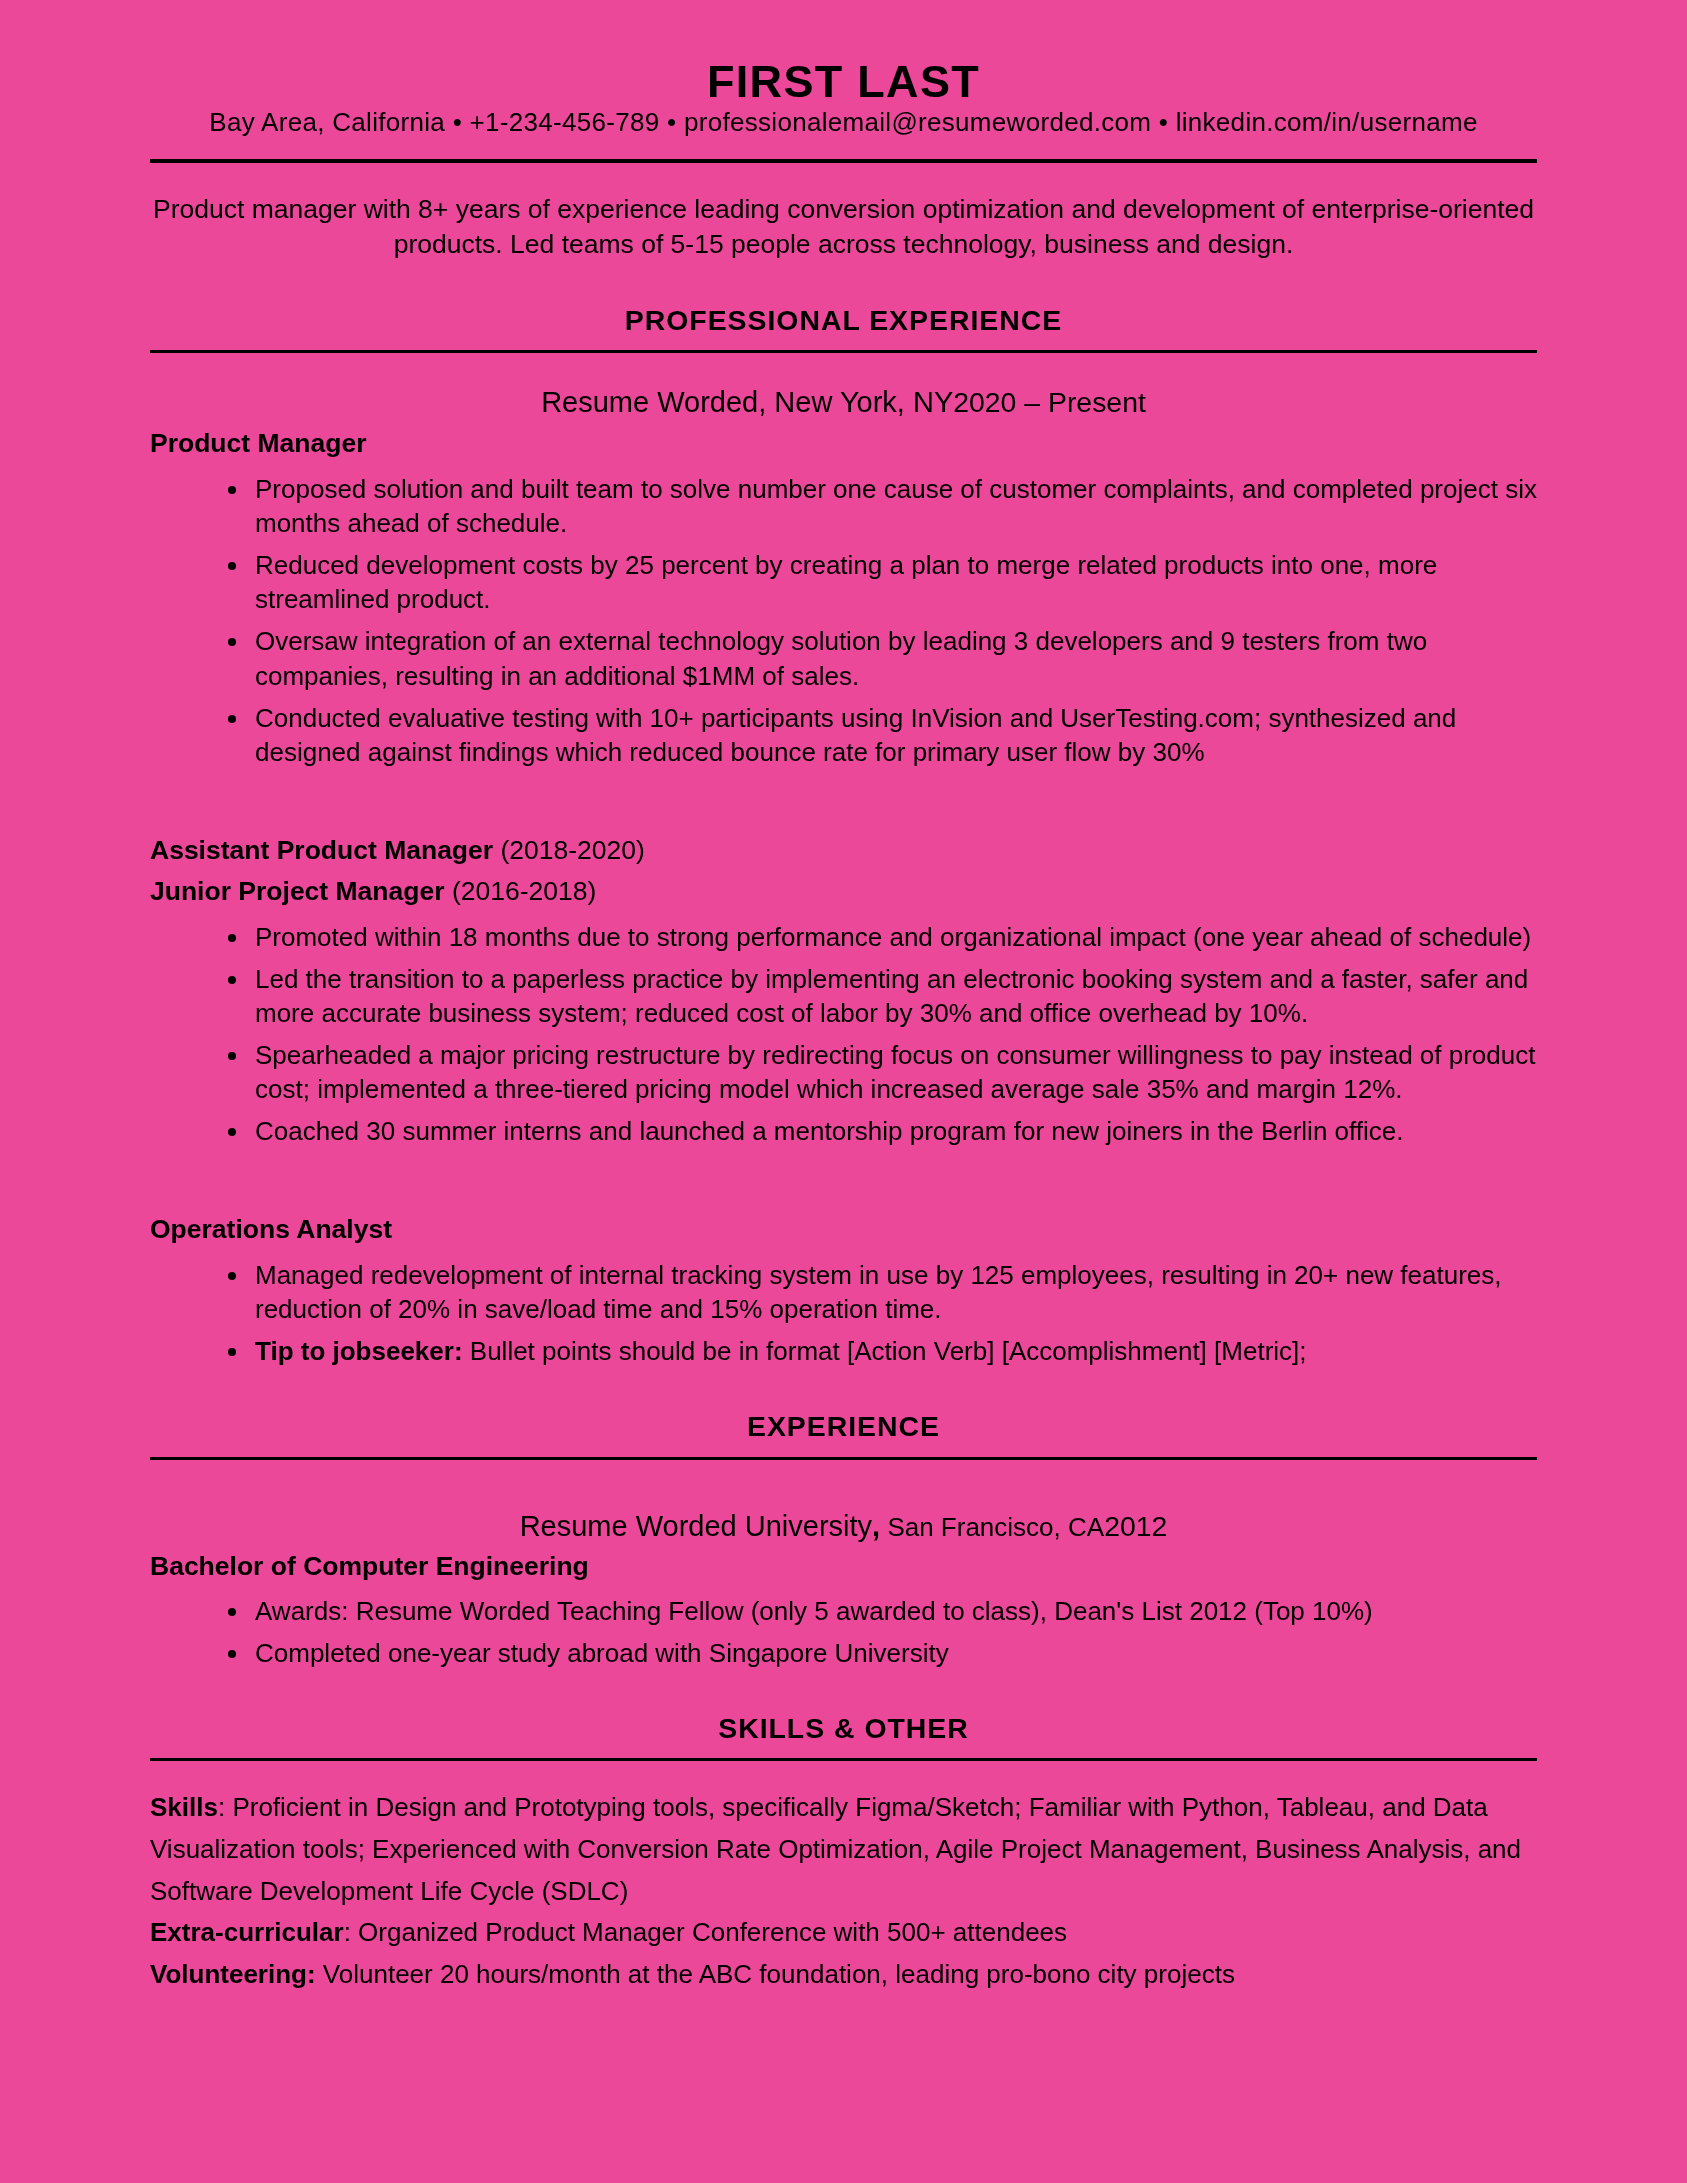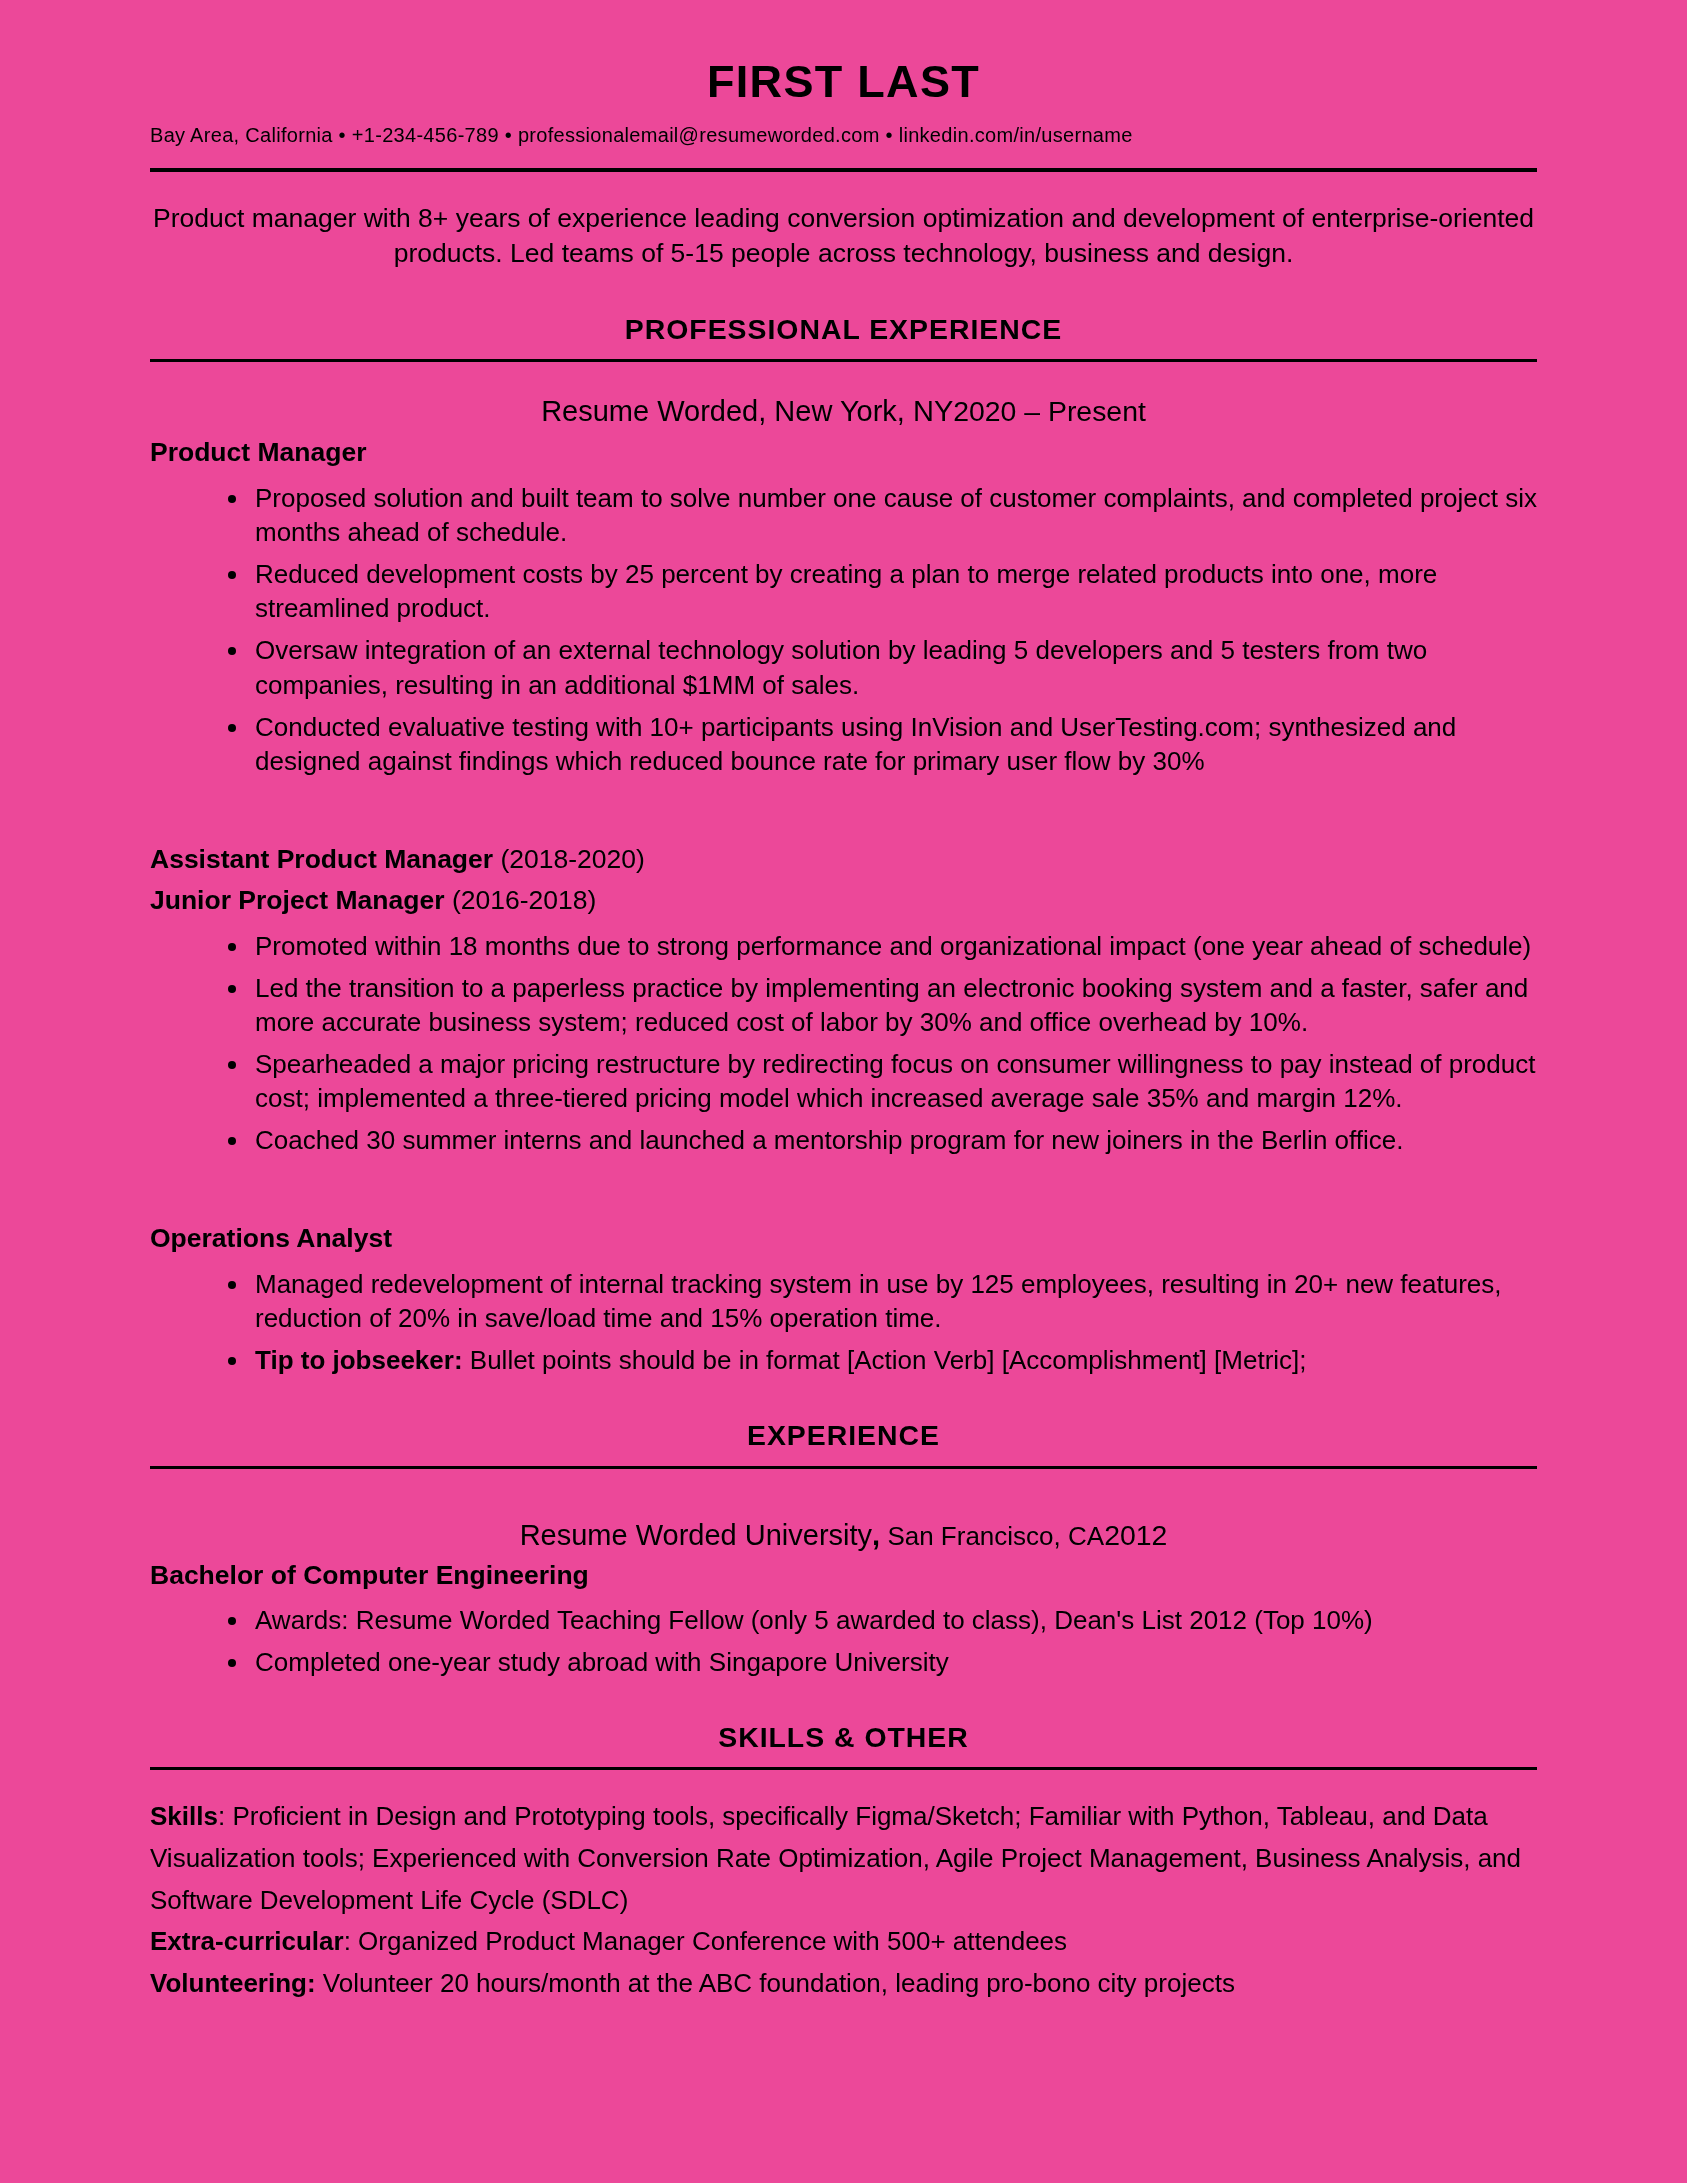--- a/index.html
+++ b/index.html
@@ -20,22 +20,22 @@
 
   
   .name {
     text-align: center;
     font-size: 45px;
     font-weight: 700;
     letter-spacing: 1.3px;
     line-height: 1.1;
   }
   .contact {
-    font-size: 20px;
-    margin-top: 17px;
+    text-align: center;
+    font-size: 26px;
     letter-spacing: 0.3px;
   }
   .header-rule {
     border: none;
     border-top: 4px solid #000;
     margin: 21px 0 0 0;
   }
 
   
   .summary {
@@ -129,21 +129,21 @@
     <div class="row-head">
       <span class="company">Resume Worded, New York, NY</span>
       <span class="dates">2020 – Present</span>
     </div>
     <div class="role">
       <span class="role-name">Product Manager</span><span></span>
     </div>
     <ul class="bullets">
       <li>Proposed solution and built team to solve number one cause of customer complaints, and completed project six months ahead of schedule.</li>
       <li>Reduced development costs by 25 percent by creating a plan to merge related products into one, more streamlined product.</li>
-      <li>Oversaw integration of an external technology solution by leading 5 developers and 5 testers from two companies, resulting in an additional $1MM of sales.</li>
+      <li>Oversaw integration of an external technology solution by leading 3 developers and 9 testers from two companies, resulting in an additional $1MM of sales.</li>
       <li>Conducted evaluative testing with 10+ participants using InVision and UserTesting.com; synthesized and designed against findings which reduced bounce rate for primary user flow by 30%</li>
     </ul>
   </div>
 
   <div class="job">
     <div class="role">
       <span class="role-name">Assistant Product Manager</span><span> (2018-2020)</span>
     </div>
     <div class="role">
       <span class="role-name">Junior Project Manager</span><span> (2016-2018)</span>

